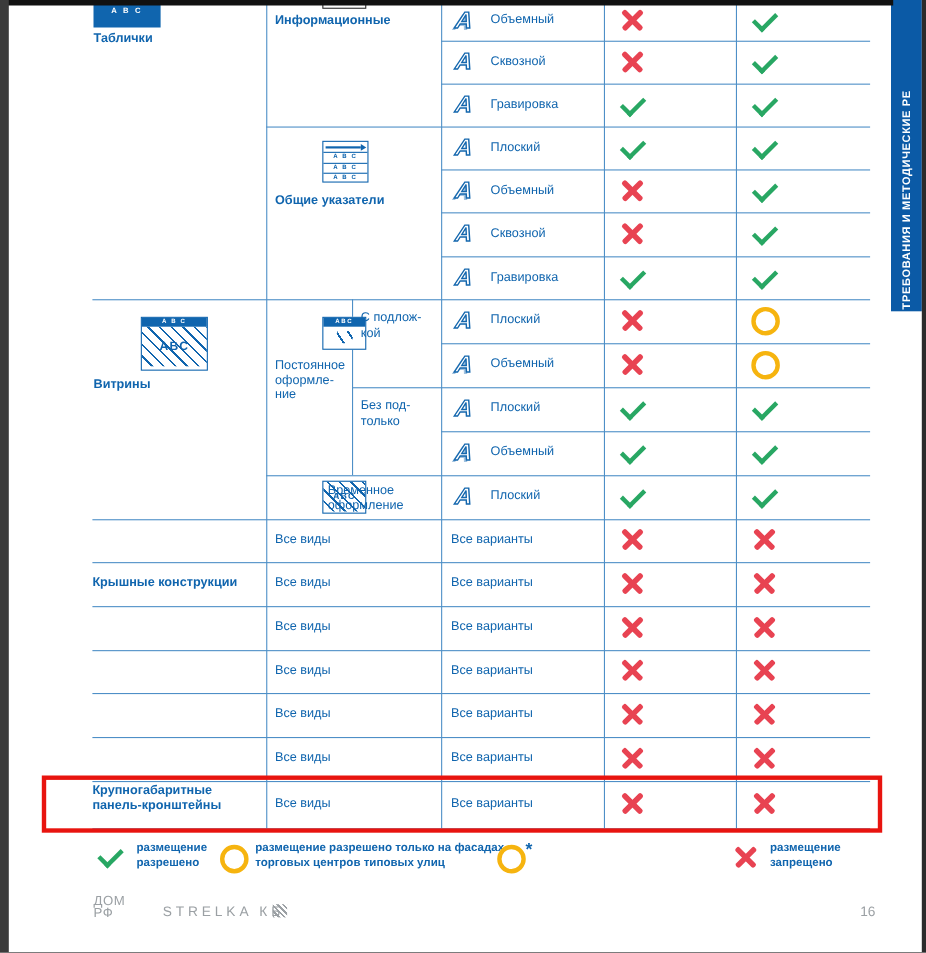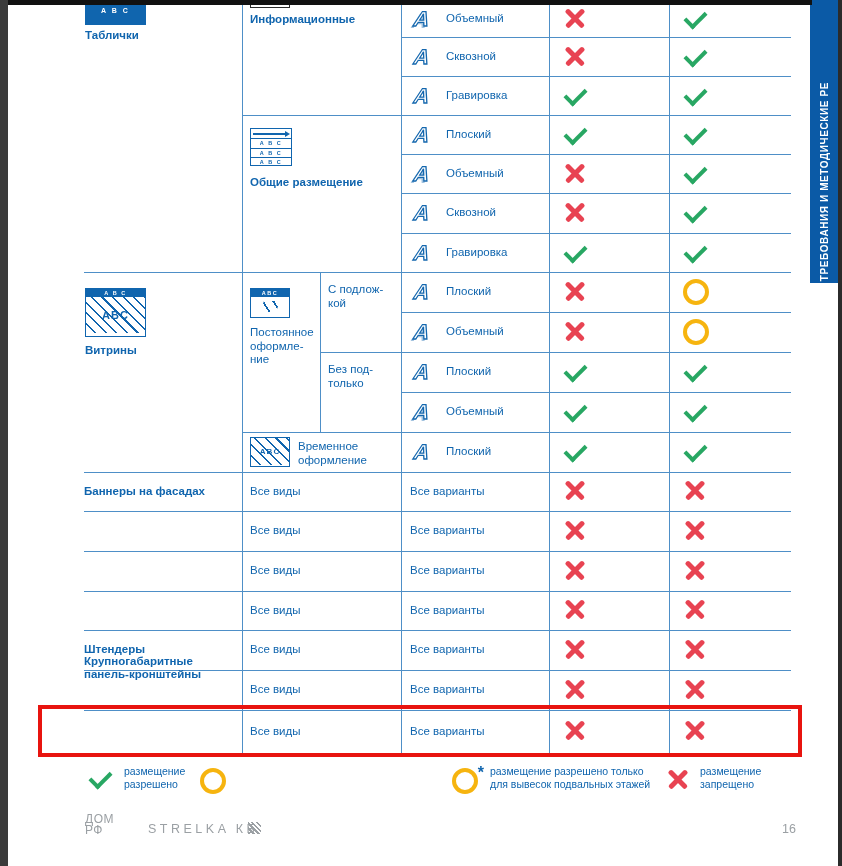--- a/index.html
+++ b/index.html
@@ -33,34 +33,34 @@
   .mk-cross::before,.mk-cross::after{content:"";position:absolute;left:0;top:10px;width:24px;height:4.5px;
         background:#e84352;border-radius:2px;}
   .mk-cross::before{transform:rotate(45deg);}
   .mk-cross::after{transform:rotate(-45deg);}
   .mk-circle,.mk-circle_star{width:18px;height:18px;border:4.5px solid #f6b40f;border-radius:50%;}
   .mk-circle_star::after{content:"*";position:absolute;right:-10px;top:-8px;color:#1065ae;
         font-size:16px;font-weight:700;}
   
   .plate-solid{position:absolute;background:#1065ae;color:#fff;z-index:3;
         font-size:7px;font-weight:700;letter-spacing:2px;text-align:center;}
-  .box-outline{position:absolute;border:1.3px solid #1065ae;background:#fff;z-index:3;box-sizing:border-box;}
+  .box-outline{position:absolute;border:1.3px solid #1065ae;background:#fff;z-index:3;box-sizing:border-box;margin-left:43px;}
   .band{background:#1065ae;color:#fff;font-size:5.5px;font-weight:700;letter-spacing:1.5px;text-align:center;line-height:8px;height:8px;}
   .hatch{background:repeating-linear-gradient(45deg,transparent 0 6px,#1065ae 6px 7.5px);}
   .abc-bold{color:#1065ae;font-weight:700;letter-spacing:1px;text-align:center;}
   .guide-row{border-top:1px solid #1065ae;font-size:5.5px;font-weight:700;color:#1065ae;
         letter-spacing:1.5px;text-align:center;line-height:8.5px;}
   .arrow-line{position:relative;height:9px;}
   .arrow-line::before{content:"";position:absolute;left:2px;top:4px;right:6px;height:1.5px;background:#1065ae;}
   .arrow-line::after{content:"";position:absolute;right:1px;top:1.5px;border-left:5px solid #1065ae;
         border-top:3.5px solid transparent;border-bottom:3.5px solid transparent;}
   
   .hilite{position:absolute;left:38px;top:705px;width:756px;height:44px;border:4px solid #e8140f;z-index:20;}
   
-  .legend-txt{position:absolute;color:#1065ae;font-size:10.5px;font-weight:400;line-height:13px;
+  .legend-txt{position:absolute;color:#1065ae;font-size:10.5px;font-weight:700;line-height:13px;
         white-space:pre-line;z-index:3;}
   .foot{position:absolute;color:#9ba0a4;z-index:3;}
   .domrf{font-weight:400;font-size:12px;line-height:11px;letter-spacing:.5px;text-align:left;}
   .strelka{font-size:12.5px;letter-spacing:3.5px;font-weight:500;}
   .hatch-sq{position:absolute;width:13px;height:12px;z-index:3;
         background:repeating-linear-gradient(45deg,#9ba0a4 0 1.5px,transparent 1.5px 3.5px);}
 </style>
 </head>
 <body>
 
@@ -105,21 +105,21 @@
 
   <div class="box-outline" style="left:250px;top:0;width:40px;height:8px;border-color:#2a2a2a"></div>
   <div class="abs lbl b" style="left:250px;top:13px">Информационные</div>
 
   <div class="box-outline" style="left:250px;top:128px;width:42px;height:38px">
     <div class="arrow-line"></div>
     <div class="guide-row">A B C</div>
     <div class="guide-row">A B C</div>
     <div class="guide-row">A B C</div>
   </div>
-  <div class="abs lbl b" style="left:250px;top:176px">Общие размещение</div>
+  <div class="abs lbl b" style="left:250px;top:176px">Общие указатели</div>
 
   <div class="box-outline" style="left:250px;top:288px;width:40px;height:30px">
     <div class="band">ABC</div>
     <div class="hatch" style="width:16px;height:11px;margin:4px auto 0;transform:skew(-20deg)"></div>
   </div>
   <div class="abs lbl" style="left:250px;top:326px">Постоянное
 оформле-
 ние</div>
 
   <div class="abs lbl" style="left:328px;top:283px">С подлож-
@@ -200,32 +200,32 @@
   <div class="mk mk-circle" style="left:683px;top:279px"></div>
   <div class="mk mk-cross" style="left:563px;top:319px"></div>
   <div class="mk mk-circle" style="left:683px;top:319px"></div>
   <div class="mk mk-check" style="left:563px;top:359px"></div>
   <div class="mk mk-check" style="left:683px;top:359px"></div>
   <div class="mk mk-check" style="left:563px;top:399px"></div>
   <div class="mk mk-check" style="left:683px;top:399px"></div>
   <div class="mk mk-check" style="left:563px;top:439px"></div>
   <div class="mk mk-check" style="left:683px;top:439px"></div>
 
-  <div class="cell" style="left:84px;top:472px;height:39px;width:152px">
-      <span class="lbl b">Баннеры на фасадах</span>
-    </div>
   <div class="cell" style="left:250px;top:472px;height:39px">
       <span class="lbl">Все виды</span>
     </div>
   <div class="cell" style="left:410px;top:472px;height:39px">
       <span class="lbl">Все варианты</span>
     </div>
   <div class="mk mk-cross" style="left:563px;top:478px"></div>
   <div class="mk mk-cross" style="left:683px;top:478px"></div>
 
+  <div class="cell" style="left:84px;top:511px;height:40px;width:152px">
+      <span class="lbl b">Крышные конструкции</span>
+    </div>
   <div class="cell" style="left:250px;top:511px;height:40px">
       <span class="lbl">Все виды</span>
     </div>
   <div class="cell" style="left:410px;top:511px;height:40px">
       <span class="lbl">Все варианты</span>
     </div>
   <div class="mk mk-cross" style="left:563px;top:518px"></div>
   <div class="mk mk-cross" style="left:683px;top:518px"></div>
 
   <div class="cell" style="left:250px;top:551px;height:40px">
@@ -239,33 +239,30 @@
 
   <div class="cell" style="left:250px;top:591px;height:39px">
       <span class="lbl">Все виды</span>
     </div>
   <div class="cell" style="left:410px;top:591px;height:39px">
       <span class="lbl">Все варианты</span>
     </div>
   <div class="mk mk-cross" style="left:563px;top:597px"></div>
   <div class="mk mk-cross" style="left:683px;top:597px"></div>
 
-  <div class="cell" style="left:84px;top:630px;height:40px;width:152px">
-      <span class="lbl b">Штендеры</span>
-    </div>
   <div class="cell" style="left:250px;top:630px;height:40px">
       <span class="lbl">Все виды</span>
     </div>
   <div class="cell" style="left:410px;top:630px;height:40px">
       <span class="lbl">Все варианты</span>
     </div>
   <div class="mk mk-cross" style="left:563px;top:637px"></div>
   <div class="mk mk-cross" style="left:683px;top:637px"></div>
 
-  <div class="cell" style="left:84px;top:648px;height:40px;width:152px">
+  <div class="cell" style="left:84px;top:706px;height:40px;width:152px">
       <span class="lbl b">Крупногабаритные
 панель-кронштейны</span>
     </div>
   <div class="cell" style="left:250px;top:670px;height:40px">
       <span class="lbl">Все виды</span>
     </div>
   <div class="cell" style="left:410px;top:670px;height:40px">
       <span class="lbl">Все варианты</span>
     </div>
   <div class="mk mk-cross" style="left:563px;top:677px"></div>
@@ -279,23 +276,23 @@
     </div>
   <div class="mk mk-cross" style="left:563px;top:718px"></div>
   <div class="mk mk-cross" style="left:683px;top:718px"></div>
 
   <div class="hilite"></div>
 
   <div class="mk mk-check" style="left:88px;top:766px"></div>
   <div class="legend-txt" style="left:124px;top:765px">размещение
 разрешено</div>
   <div class="mk mk-circle" style="left:200px;top:768px"></div>
+  <div class="legend-txt" style="left:232px;top:765px">размещение разрешено только на фасадах
+торговых центров типовых улиц</div>
   <div class="mk mk-circle_star" style="left:452px;top:768px"></div>
-  <div class="legend-txt" style="left:490px;top:765px">размещение разрешено только
-для вывесок подвальных этажей</div>
   <div class="mk mk-cross" style="left:666px;top:767px"></div>
   <div class="legend-txt" style="left:700px;top:765px">размещение
 запрещено</div>
 
   <div class="foot domrf" style="left:85px;top:814px;position:absolute">
     <div>ДОМ</div>
     <div>РФ</div>
   </div>
   <div class="foot strelka" style="left:148px;top:822px;position:absolute">STRELKA КБ</div>
   <div class="hatch-sq" style="left:248px;top:822px"></div>

